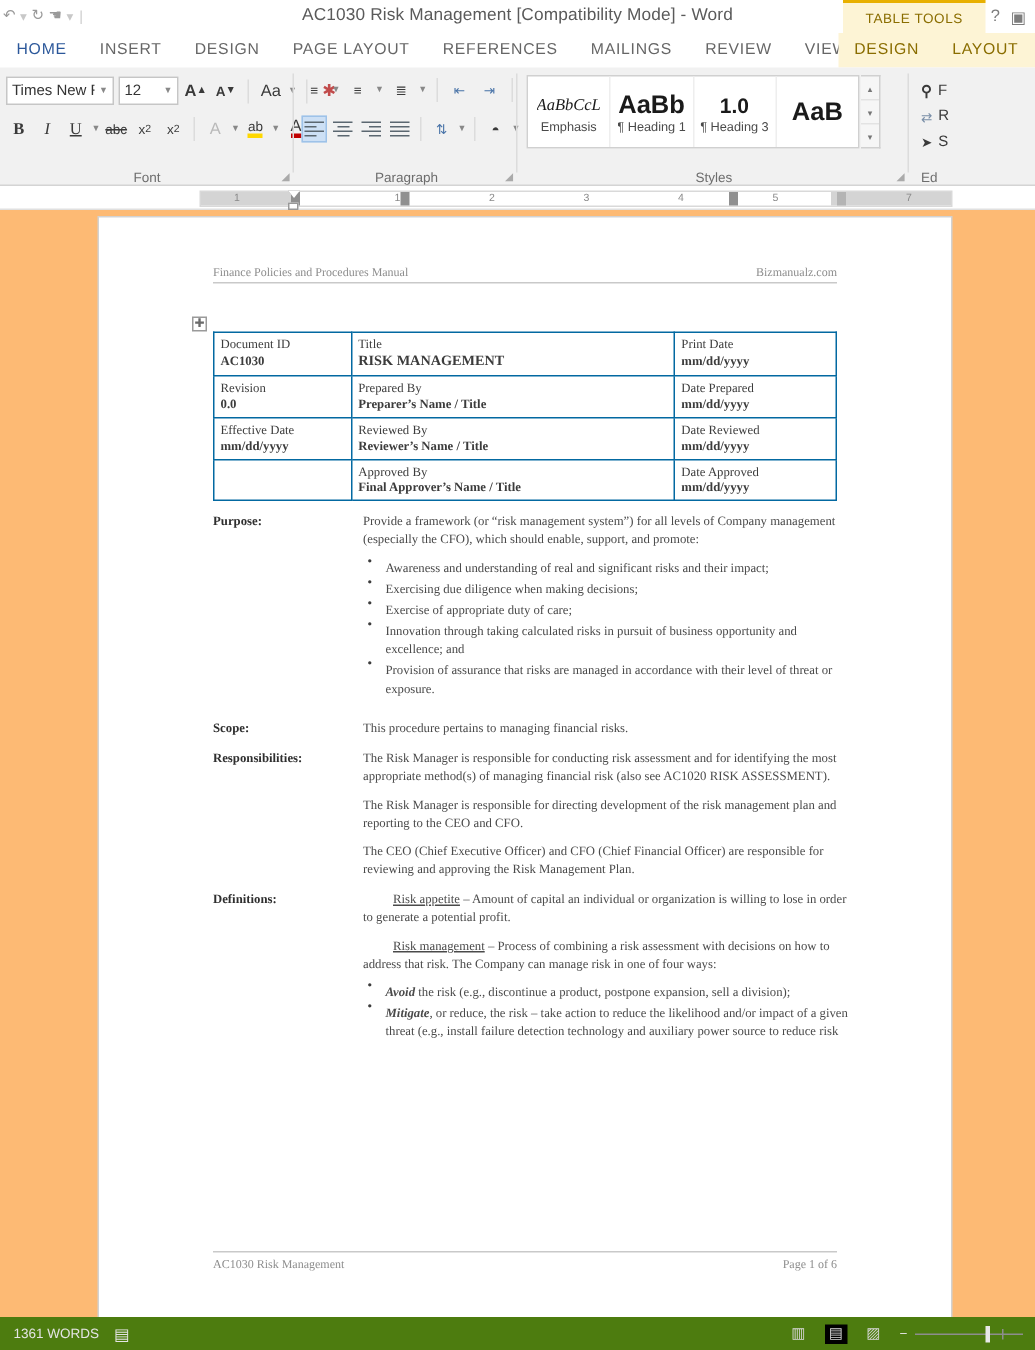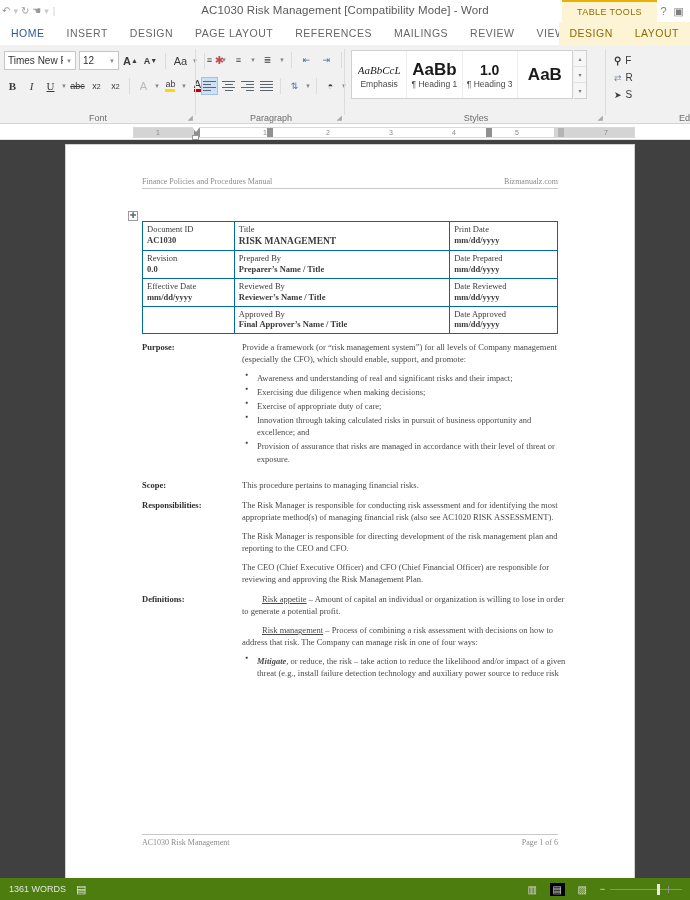--- a/index.html
+++ b/index.html
@@ -127,21 +127,21 @@
   .ruler-track { position: absolute; left: 133px; top: 3px; width: 502px; height: 11px; background: #ffffff; border: 1px solid #d9d9d9; }
   .ruler-grey { position: absolute; top: 0; height: 9px; background: #d4d4d4; }
   .rtick { position: absolute; top: 1px; font-size: 7px; color: #8a8a8a; }
   .tabstop { position: absolute; top: 0; width: 6px; height: 9px; background: #909090; }
   .indent-top { position: absolute; top: -1px; width: 0; height: 0; border-left: 4px solid transparent; border-right: 4px solid transparent; border-top: 5px solid #ffffff; filter: drop-shadow(0 0 .5px #888); }
   .indent-bot { position: absolute; top: 7px; width: 7px; height: 5px; background: #fff; border: 1px solid #999; }
 
   
   .canvas {
     position: absolute; left: 0; top: 140px; width: 690px; height: 738px;
-    background: #404040; overflow: hidden;
+    background: #fdba74; overflow: hidden;
   }
   .page {
     position: absolute; left: 66px; top: 5px; width: 568px; height: 740px;
     background: #ffffff; box-shadow: 0 0 0 1px #d2d2d2;
     font-family: "Liberation Serif", serif; color: #4a4a4a;
   }
   .doc-header {
     position: absolute; left: 76px; top: 32px; width: 416px;
     border-bottom: 1px solid #c9c9c9; padding-bottom: 2px;
     display: flex; justify-content: space-between;
@@ -382,21 +382,21 @@
         </div>
         <div class="editrow">
           <span style="font-size:9px;color:#7a8fa8;">⇄</span>
           <span>R</span>
         </div>
         <div class="editrow">
           <span style="font-size:9px;">➤</span>
           <span>S</span>
         </div>
       </div>
-      <div class="grp-label" style="text-align:right;padding-left:7px;">Ed</div>
+      <div class="grp-label" style="text-align:left;padding-left:7px;">Ed</div>
     </div>
   </div>
 
   <div class="ruler">
     <div class="ruler-track">
       <div class="ruler-grey" style="left:0;width:64px;"></div>
       <div class="ruler-grey" style="right:0;width:80px;"></div>
       <div class="rtick" style="left:22px;">1</div>
       <div class="rtick" style="left:129px;">1</div>
       <div class="rtick" style="left:192px;">2</div>
@@ -516,20 +516,21 @@
             <p>The CEO (Chief Executive Officer) and CFO (Chief Financial Officer) are responsible for reviewing and approving the Risk Management Plan.</p>
           </div>
         </div>
 
         <div class="sect">
           <div class="sect-lab">Definitions:</div>
           <div class="sect-body">
             <p><span class="u">Risk appetite</span><span> – Amount of capital an individual or organization is willing to lose in order to generate a potential profit.</span></p>
             <p><span class="u">Risk management</span><span> – Process of combining a risk assessment with decisions on how to address that risk.  The Company can manage risk in one of four ways:</span></p>
             <ul class="bul">
+              <li><span class="bi">Avoid</span><span> the risk (e.g., discontinue a product, postpone expansion, sell a division);</span></li>
               <li><span class="bi">Mitigate</span><span>, or reduce, the risk – take action to reduce the likelihood and/or impact of a given threat (e.g., install failure detection technology and auxiliary power source to reduce risk</span></li>
             </ul>
           </div>
         </div>
       </div>
 
       <div class="doc-footer">
         <span>AC1030 Risk Management</span>
         <span>Page 1 of 6</span>
       </div>

